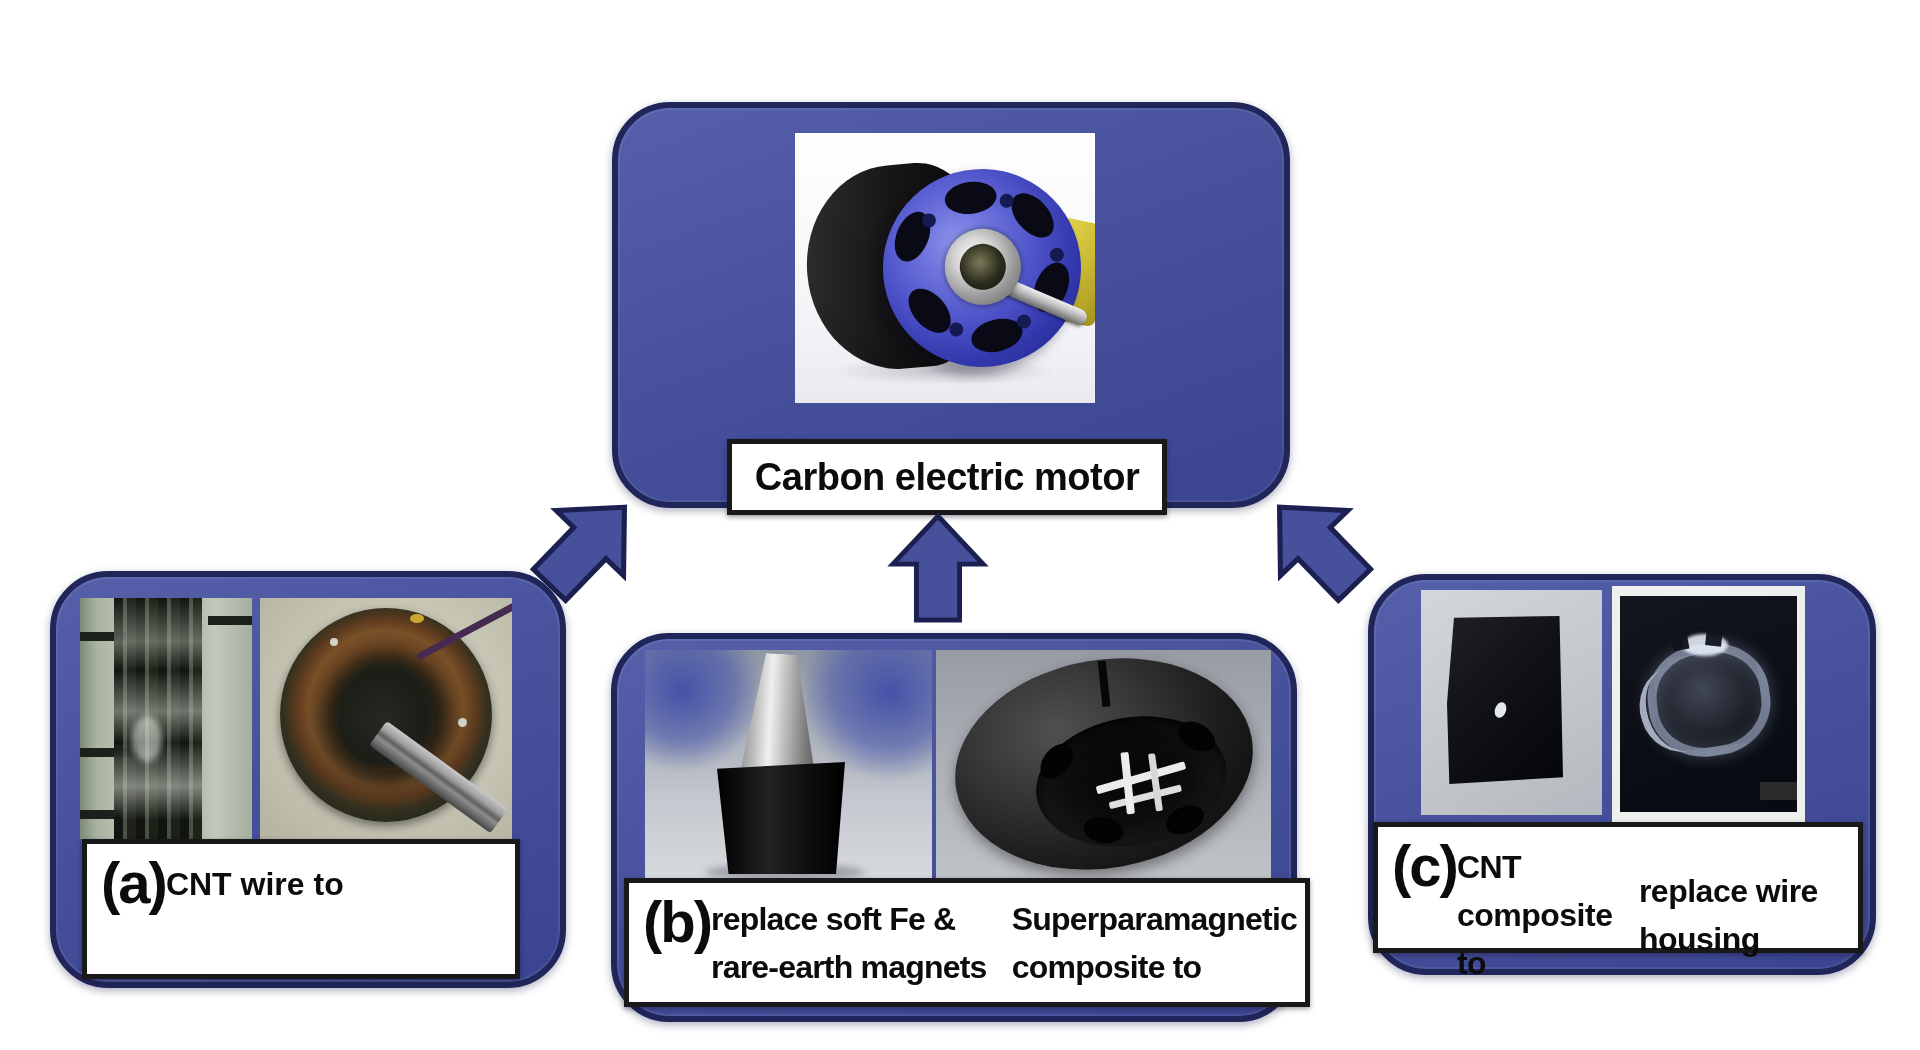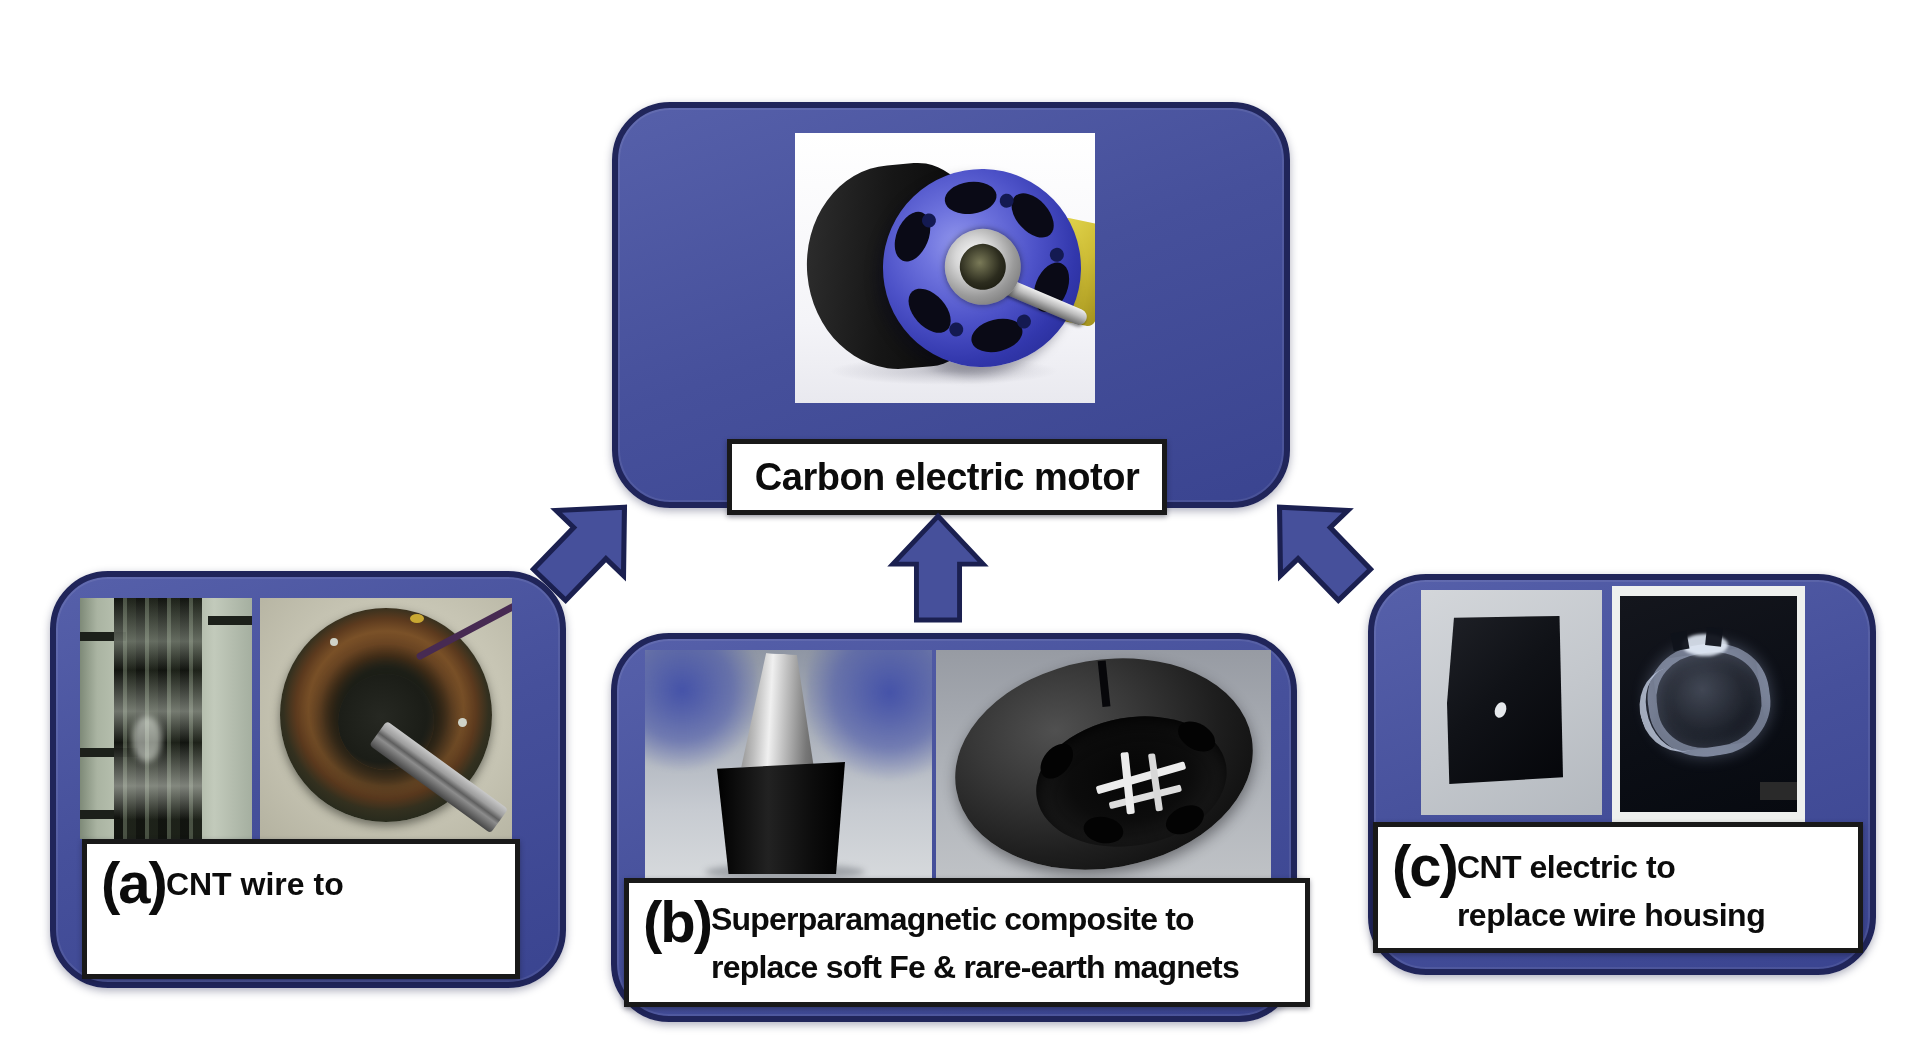--- a/index.html
+++ b/index.html
@@ -27,21 +27,21 @@
     box-shadow:0 2px 5px rgba(20,20,40,.4);
   }
   #label-center { left:727px; top:405px; width:440px; height:76px;
     display:flex; align-items:center; justify-content:center;
     font-size:38px; letter-spacing:-0.5px;margin-top:34px; }
   .wlabel.flex { display:flex; align-items:flex-start; padding:10px 8px 0 14px; }
   #label-a { left:82px;   top:839px; width:438px; height:140px; }
   #label-b { left:624px;  top:878px; width:686px; height:129px; }
   #label-c { left:1373px; top:822px; width:490px; height:131px; }
   .prefix { font-size:58px; line-height:1.0; letter-spacing:-2px; flex:0 0 auto; }
-  .lines { flex:1 1 auto; display:flex; flex-direction:column; 
+  .lines { flex:1 1 auto; display:flex; flex-direction:row; align-items:center;
     line-height:1.5; margin-top:6px; }
   #label-a .lines { font-size:32px; }
   #label-b .lines { font-size:32px; letter-spacing:-0.8px; margin-top:2px; }
   #label-c .lines { font-size:32px; letter-spacing:-0.5px; }
 
   
   .arrow { position:absolute; overflow:visible; }
   .arrow polygon { fill:#46509b; stroke:#1b2050; stroke-width:5; stroke-linejoin:miter; }
   #arrow-a { left:536px; top:489px; width:102px; height:114px; transform:rotate(44deg); }
   #arrow-b { left:889px; top:512px; width:98px;  height:112px; }
@@ -276,22 +276,22 @@
         <div class="b2-pin b2-p1"></div>
         <div class="b2-pin b2-p2"></div>
         <div class="b2-pin b2-p3"></div>
         <div class="b2-pin b2-p4"></div>
       </div>
     </div>
   </div>
   <div class="wlabel flex" id="label-b">
     <span class="prefix">(b)</span>
     <span class="lines">
+      <span>replace soft Fe &amp; rare-earth magnets</span>
       <span>Superparamagnetic composite to</span>
-      <span>replace soft Fe &amp; rare-earth magnets</span>
     </span>
   </div>
 
   <div class="node" id="box-c"></div>
   <div class="photo" id="photo-c1">
     <div class="c1-sheet"></div>
     <div class="c1-spot"></div>
   </div>
   <div class="photo" id="photo-c2">
     <div class="c2-inner">
@@ -299,18 +299,18 @@
       <div class="c2-ring"></div>
       <div class="c2-glint"></div>
       <div class="c2-notch c2-n1"></div>
       <div class="c2-notch c2-n2"></div>
     </div>
     <div class="c2-corner"></div>
   </div>
   <div class="wlabel flex" id="label-c">
     <span class="prefix">(c)</span>
     <span class="lines">
-      <span>CNT electric to</span>
+      <span>CNT composite to</span>
       <span>replace wire housing</span>
     </span>
   </div>
 
 </div>
 
 </body></html>

